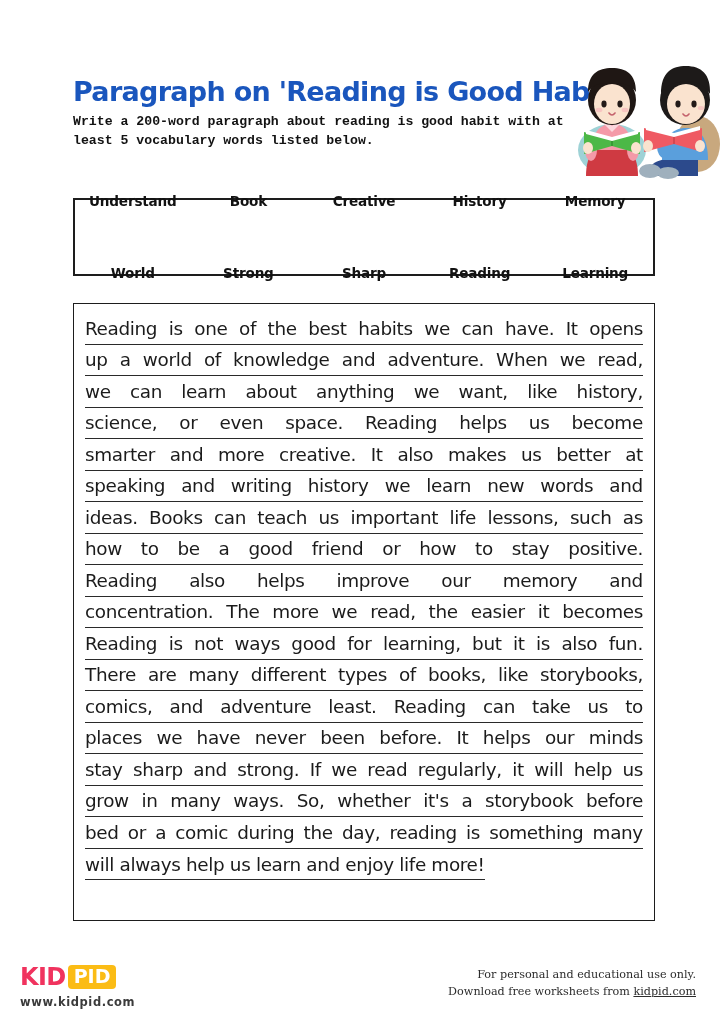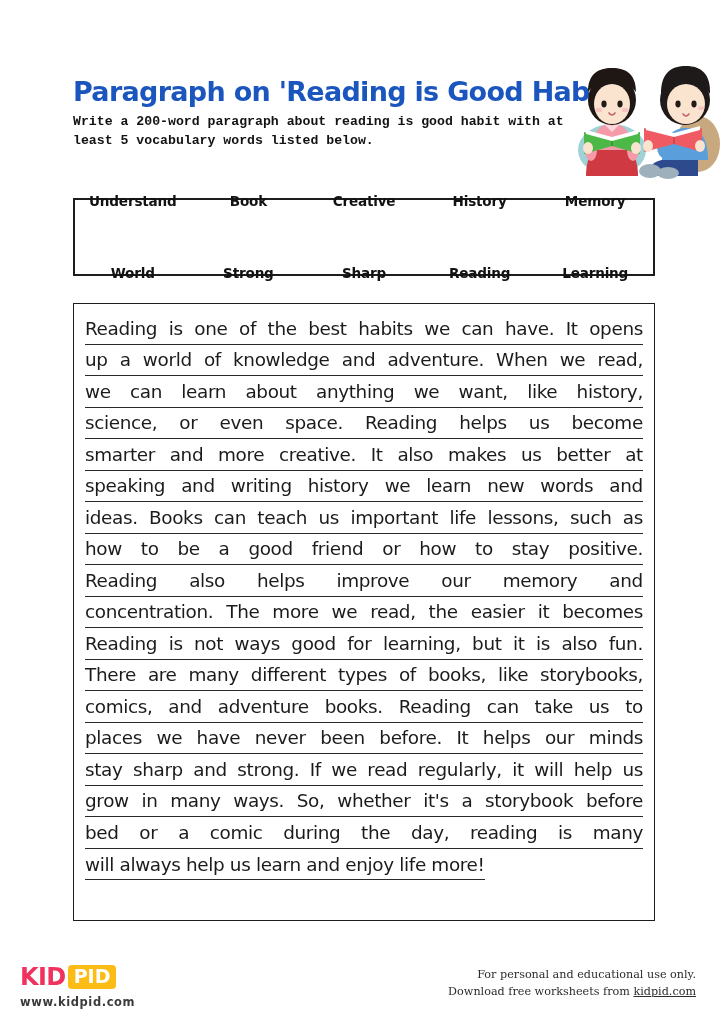--- a/index.html
+++ b/index.html
@@ -459,21 +459,21 @@
               <span>storybooks,</span>
             </span>
           </div>
         </div>
         <div class="line-wrap">
           <div class="essay-line">
             <span class="justified">
               <span>comics,</span>
               <span>and</span>
               <span>adventure</span>
-              <span>books.</span>
+              <span>least.</span>
               <span>Reading</span>
               <span>can</span>
               <span>take</span>
               <span>us</span>
               <span>to</span>
             </span>
           </div>
         </div>
         <div class="line-wrap">
           <div class="essay-line">
@@ -530,20 +530,21 @@
             <span class="justified">
               <span>bed</span>
               <span>or</span>
               <span>a</span>
               <span>comic</span>
               <span>during</span>
               <span>the</span>
               <span>day,</span>
               <span>reading</span>
               <span>is</span>
+              <span>something</span>
               <span>many</span>
             </span>
           </div>
         </div>
         <div class="line-wrap"><div class="essay-line short"><span class="ragged">will always help us learn and enjoy life more!</span></div></div>
       </div>
     </div>
 </div>
 
 <div id="footer">

